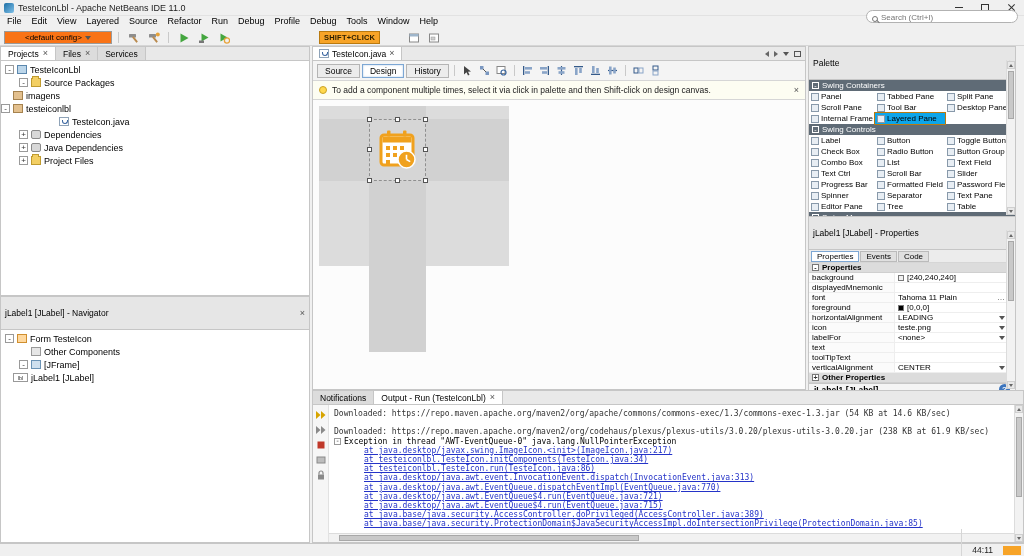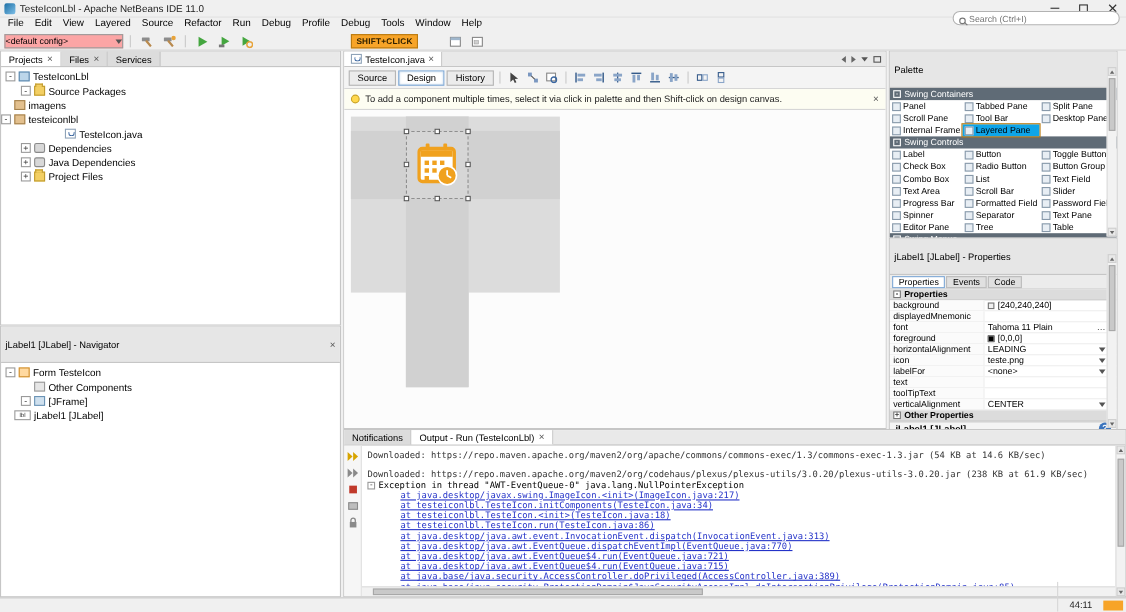--- a/index.html
+++ b/index.html
@@ -22,21 +22,21 @@
   
   .menubar{height:14px;display:flex;align-items:flex-start;padding-left:2px}
   .mitem{padding:0 5px;font-size:9px}
   .searchbox{position:absolute;top:10px;right:6px;width:152px;height:13px;border:1px solid #b2b2b2;border-radius:7px;background:#fff;display:flex;align-items:flex-end;padding:0 5px;z-index:5}
   .mag{width:6px;height:6px;border:1px solid #777;border-radius:50%;position:relative;margin-right:3px;flex:0 0 auto}
   .mag::after{content:"";position:absolute;width:4px;height:1px;background:#777;transform:rotate(45deg);right:-3px;bottom:-1px}
   .search-input{border:none;outline:none;background:transparent;font-size:8px;flex:1;font-family:"Liberation Sans",sans-serif;color:#444}
 
   
   .toolbar{height:16px;display:flex;align-items:center;gap:3px;padding-left:4px;border-bottom:1px solid #d6d6d6}
-  .combo{width:108px;height:13px;border:1px solid #9a9a9a;background:#fca5a5;display:flex;align-items:center;font-size:8px;padding:0 0}
+  .combo{width:108px;height:13px;border:1px solid #9a9a9a;background:#f97316;display:flex;align-items:center;font-size:8px;padding:0 20px}
   .combo-text{flex:1;overflow:hidden;white-space:nowrap}
   .tri-down{width:0;height:0;border-left:3px solid transparent;border-right:3px solid transparent;border-top:4px solid #555;display:inline-block}
   .tri-left{width:0;height:0;border-top:3px solid transparent;border-bottom:3px solid transparent;border-right:4px solid #666;display:inline-block}
   .tri-right{width:0;height:0;border-top:3px solid transparent;border-bottom:3px solid transparent;border-left:4px solid #666;display:inline-block}
   .sq-max{width:7px;height:6px;border:1px solid #555;display:inline-block}
   .tsep{width:1px;height:11px;background:#c9c9c9;margin:0 3px}
   .tbtn{width:17px;height:14px;border:none;background:transparent;display:flex;align-items:center;justify-content:center;padding:0}
   .shift-badge{margin-left:84px;background:#f7a428;border:1px solid #b97a10;color:#2e2000;font-size:7.5px;font-weight:bold;padding:1px 4px;letter-spacing:.2px}
   .misc-gap{margin-left:22px}
 
@@ -539,21 +539,21 @@
       <div class="pitem">
           <span class="picon"></span>
           <span>List</span>
         </div>
       <div class="pitem">
           <span class="picon"></span>
           <span>Text Field</span>
         </div>
       <div class="pitem">
           <span class="picon"></span>
-          <span>Text Area</span>
+          <span>Text Ctrl</span>
         </div>
       <div class="pitem">
           <span class="picon"></span>
           <span>Scroll Bar</span>
         </div>
       <div class="pitem">
           <span class="picon"></span>
           <span>Slider</span>
         </div>
       <div class="pitem">
@@ -757,21 +757,20 @@
       <div class="console">
         <div class="cline">Downloaded: https://repo.maven.apache.org/maven2/org/apache/commons/commons-exec/1.3/commons-exec-1.3.jar (54 KB at 14.6 KB/sec)</div>
         <div class="cline"></div>
         <div class="cline">Downloaded: https://repo.maven.apache.org/maven2/org/codehaus/plexus/plexus-utils/3.0.20/plexus-utils-3.0.20.jar (238 KB at 61.9 KB/sec)</div>
         <div class="cline err">
           <span class="cmarker">-</span>
           <span>Exception in thread "AWT-EventQueue-0" java.lang.NullPointerException</span>
         </div>
         <div class="cline link">at java.desktop/javax.swing.ImageIcon.&lt;init&gt;(ImageIcon.java:217)</div>
         <div class="cline link">at testeiconlbl.TesteIcon.initComponents(TesteIcon.java:34)</div>
-        <div class="cline link">at testeiconlbl.TesteIcon.&lt;init&gt;(TesteIcon.java:18)</div>
         <div class="cline link">at testeiconlbl.TesteIcon.run(TesteIcon.java:86)</div>
         <div class="cline link">at java.desktop/java.awt.event.InvocationEvent.dispatch(InvocationEvent.java:313)</div>
         <div class="cline link">at java.desktop/java.awt.EventQueue.dispatchEventImpl(EventQueue.java:770)</div>
         <div class="cline link">at java.desktop/java.awt.EventQueue$4.run(EventQueue.java:721)</div>
         <div class="cline link">at java.desktop/java.awt.EventQueue$4.run(EventQueue.java:715)</div>
         <div class="cline link">at java.base/java.security.AccessController.doPrivileged(AccessController.java:389)</div>
         <div class="cline link">at java.base/java.security.ProtectionDomain$JavaSecurityAccessImpl.doIntersectionPrivilege(ProtectionDomain.java:85)</div>
       </div>
       <div class="vscroll o-vscroll">
         <span class="sb-btn sb-up">

